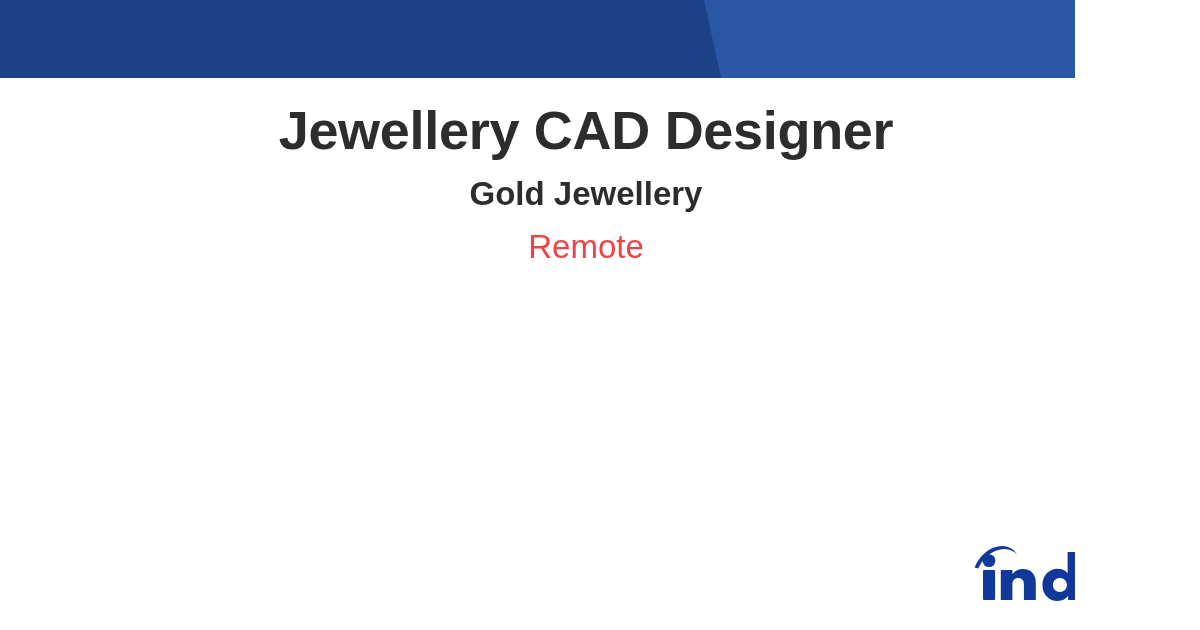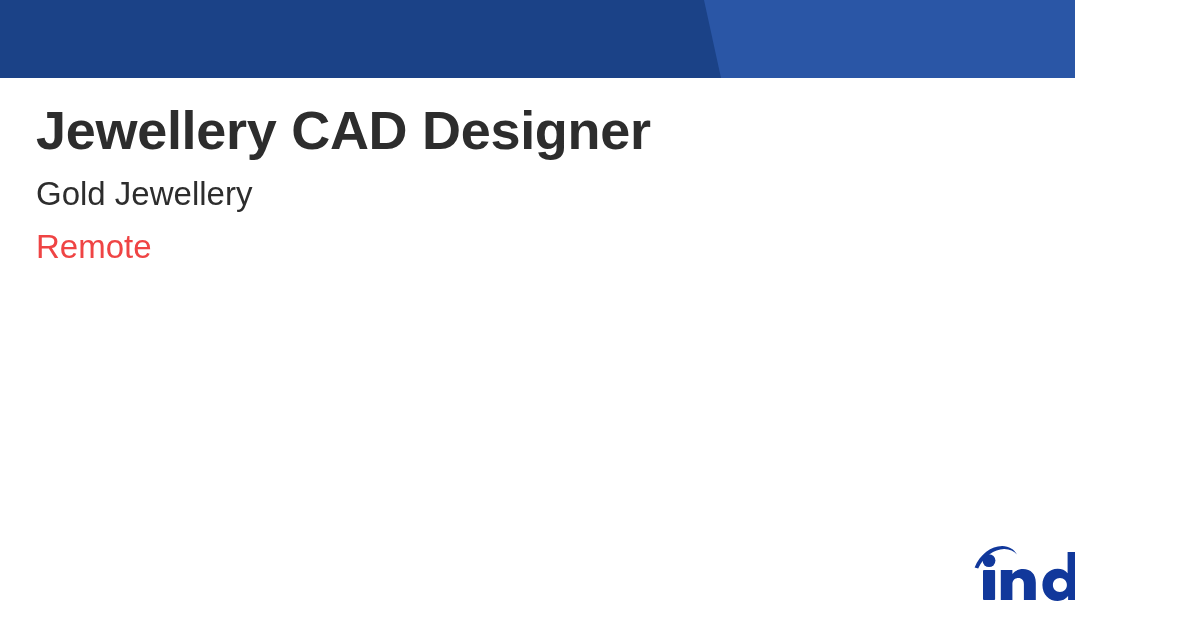--- a/index.html
+++ b/index.html
@@ -14,20 +14,21 @@
     font-family: "Liberation Sans", "DejaVu Sans", sans-serif;
     overflow: hidden;
   }
 
   .card {
     position: relative;
     width: 1075px;
     height: 630px;
     background: #ffffff;
     overflow: hidden;
+    text-align: center;
   }
 
   
   .banner {
     position: absolute;
     top: 0;
     left: 0;
     width: 1200px;
     height: 78px;
     overflow: hidden;
@@ -57,21 +58,21 @@
     padding-top: 23px;
     white-space: nowrap;
   }
 
   .company-name {
     margin: 0;
     padding: 0;
     padding-top: 16px;
     font-size: 33px;
     line-height: 1.18;
-    font-weight: normal;
+    font-weight: bold;
     color: #2d2d2d;
     white-space: nowrap;
   }
 
   .location {
     margin: 0;
     padding: 0;
     padding-top: 14px;
     font-size: 33px;
     line-height: 1.18;

